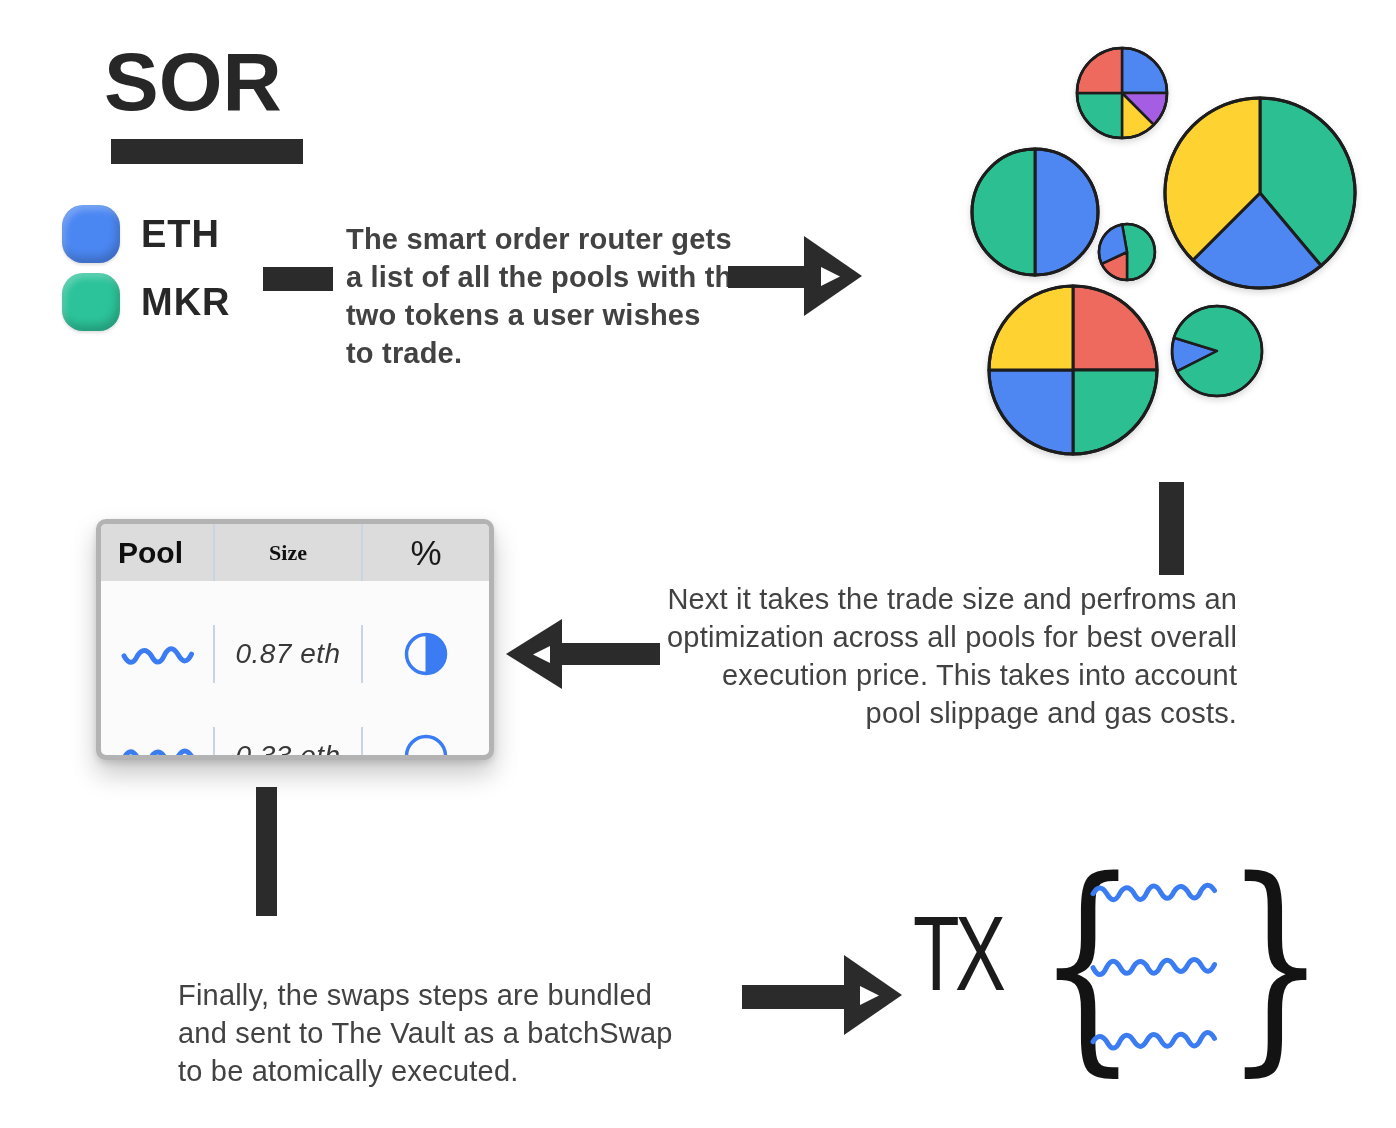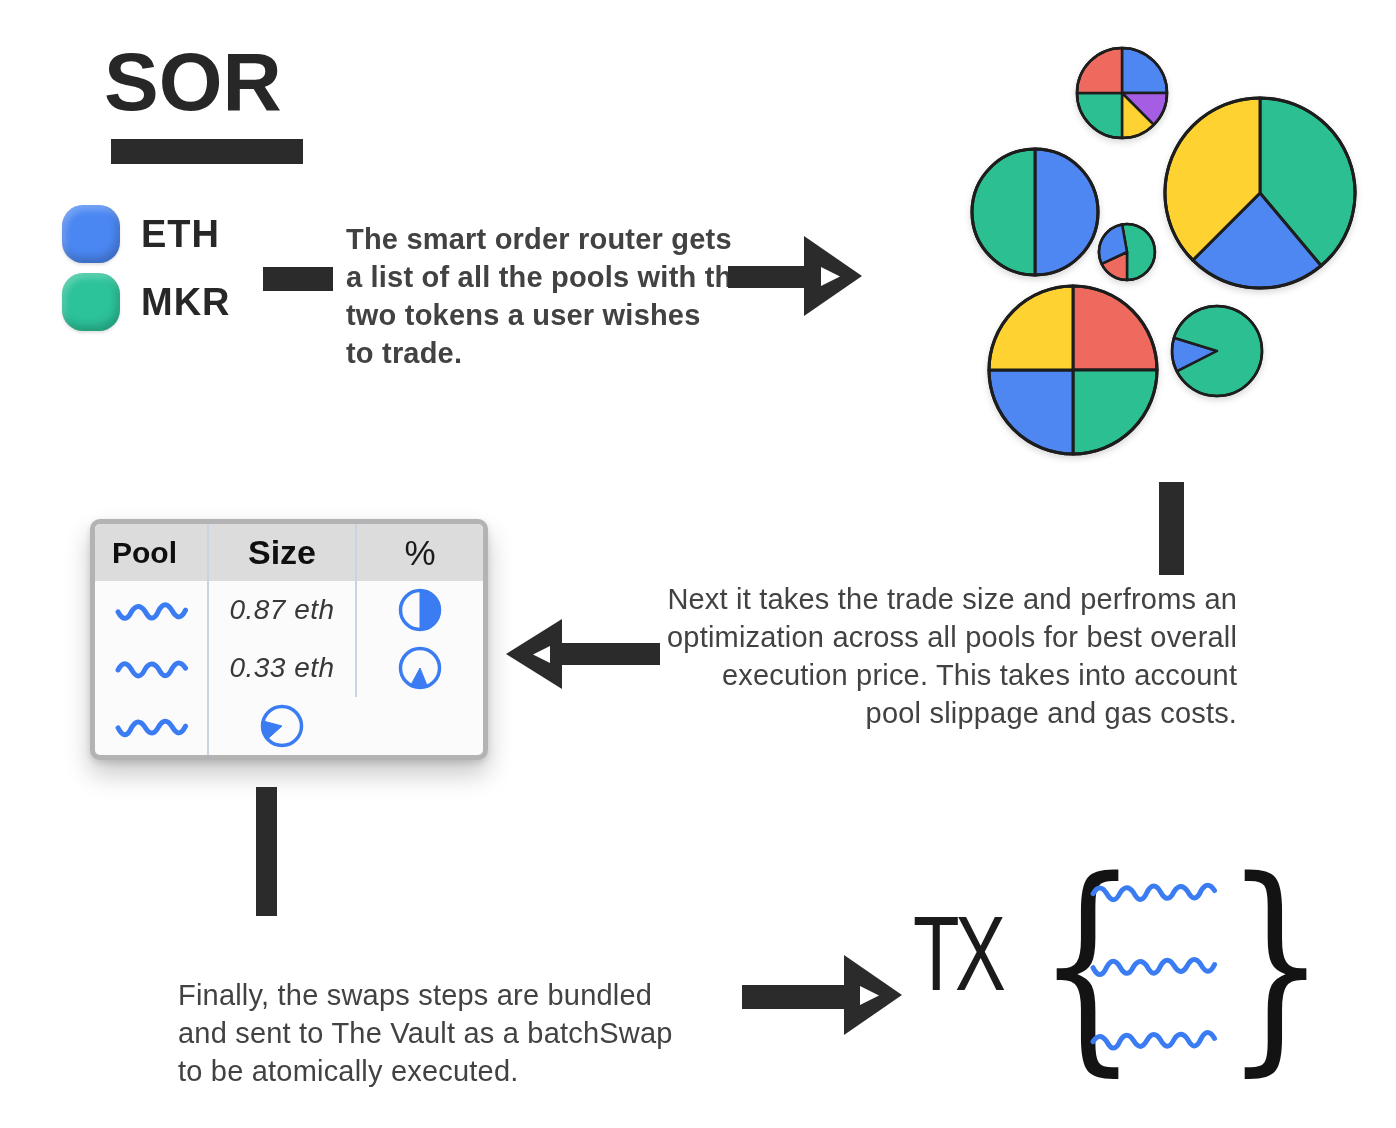--- a/index.html
+++ b/index.html
@@ -39,29 +39,29 @@
   .arrow .wt { fill:#ffffff; }
   #arrow1 { left:726px; top:234px; width:140px; height:84px; }
   #arrow2 { left:504px; top:618px; width:158px; height:72px; }
   #arrow3 { left:742px; top:954px; width:162px; height:82px; }
 
   
   #pies-svg { position:absolute; left:0; top:0; width:1396px; height:1128px;
     filter:drop-shadow(0 3px 3px rgba(0,0,0,0.15)); }
 
   
-  #table { position:absolute; left:90px; top:519px; width:398px; height:241px;
+  #table { position:absolute; left:96px; top:519px; width:398px; height:241px;
     box-sizing:border-box; border:5px solid #b3b3b3; border-radius:10px; background:#fbfbfb;
     box-shadow:0 14px 26px rgba(0,0,0,0.22), 0 3px 6px rgba(0,0,0,0.12); overflow:hidden; }
   .thead { display:grid; grid-template-columns:112px 148px 1fr; height:57px; background:#dcdcdc; }
-  .tr    { display:grid; grid-template-columns:112px 148px 1fr; height:58px; }
+  .tr    { display:grid; grid-template-columns:112px 148px 1fr; height:58px;margin-top:44px; }
   .th,.td { display:flex; align-items:center; height:100%; box-sizing:border-box; }
   .c2,.c3 { border-left:2px solid #c8d4e2; }
   .th.c1 { padding-left:17px; font-weight:700; font-size:30px; color:#0f0f0f; }
-  .th.c2 { justify-content:center; font-weight:700; font-size:34px; color:#0f0f0f; }
+  .th.c2 { justify-content:center; font-weight:700; font-size:22px; color:#0f0f0f;font-family:Liberation Serif, serif; }
   .th.c3 { justify-content:center; font-size:35px; font-weight:400; color:#1a1a1a; }
   .td.c1 { padding-left:20px; }
   .td.c2 { justify-content:center; font-style:italic; font-size:28px; color:#383838; letter-spacing:0.5px; }
   .td.c3 { justify-content:center; }
   .pcticon { width:46px; height:46px; }
   .squiggle { display:block; }
 
   
   #tx-label { position:absolute; left:913px; top:901px; font-size:103px; line-height:103px;
     font-weight:400; letter-spacing:-6px; color:#1b1b1b; transform:scale(0.74,1.02);

